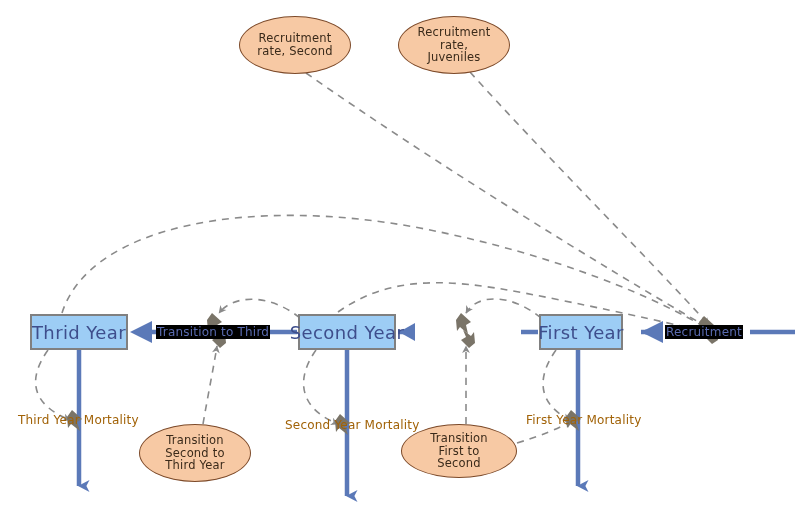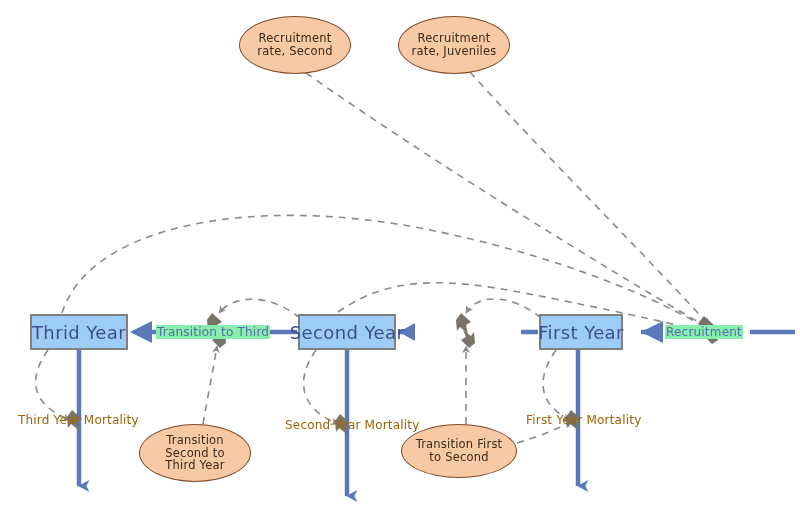--- a/index.html
+++ b/index.html
@@ -51,29 +51,29 @@
     align-items: center;
     justify-content: center;
     text-align: center;
   }
   .cloud-label {
     font-family: "DejaVu Sans", sans-serif;
     font-size: 11.5px;
     color: #3A2A1A;
     line-height: 1.12;
     letter-spacing: 0.2px;
-    padding: 0 9px;
+    padding: 0 16px;
   }
   .flow-label {
     position: absolute;
     font-family: "DejaVu Sans", sans-serif;
     font-size: 12px;
     color: #5A6BB0;
     white-space: nowrap;
-    background: #86efac;
+    background: #000000;
     padding: 0 1px;
     letter-spacing: 0.2px;
   }
   .mortality-label {
     position: absolute;
     font-family: "DejaVu Sans", sans-serif;
     font-size: 12px;
     color: #a16207;
     white-space: nowrap;
     letter-spacing: 0.2px;

